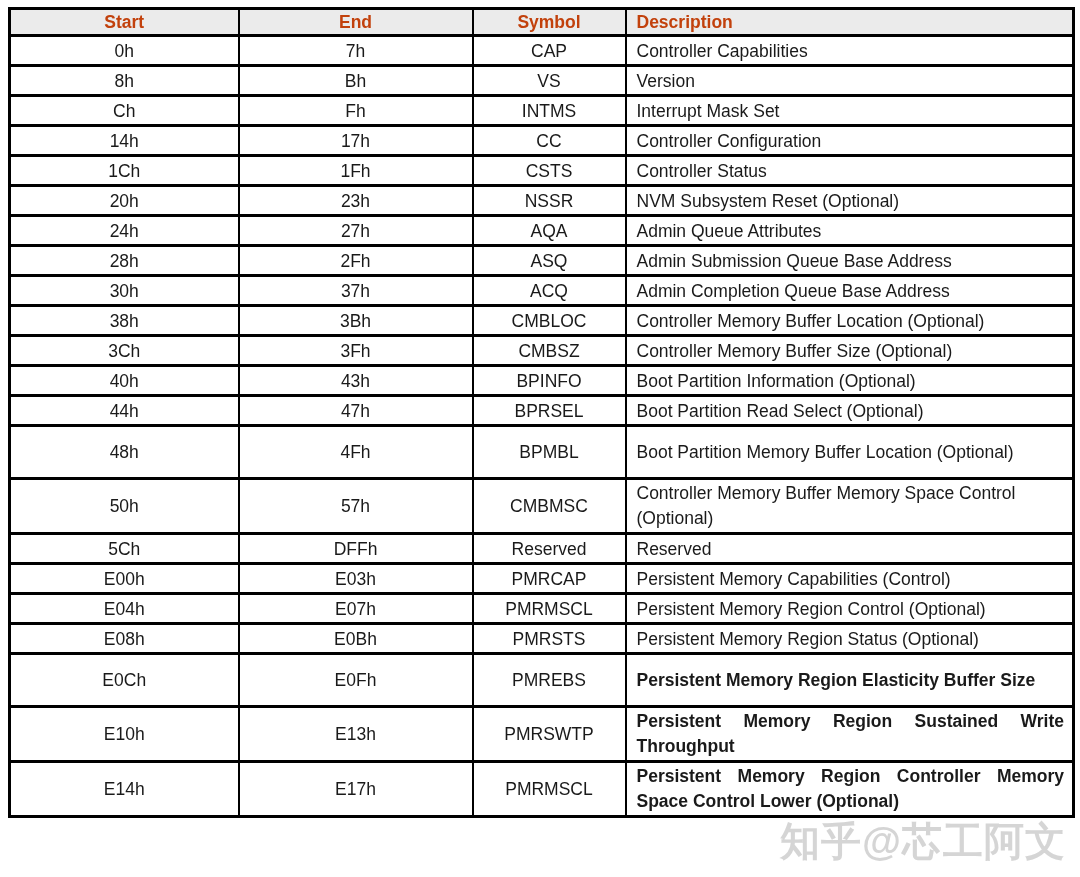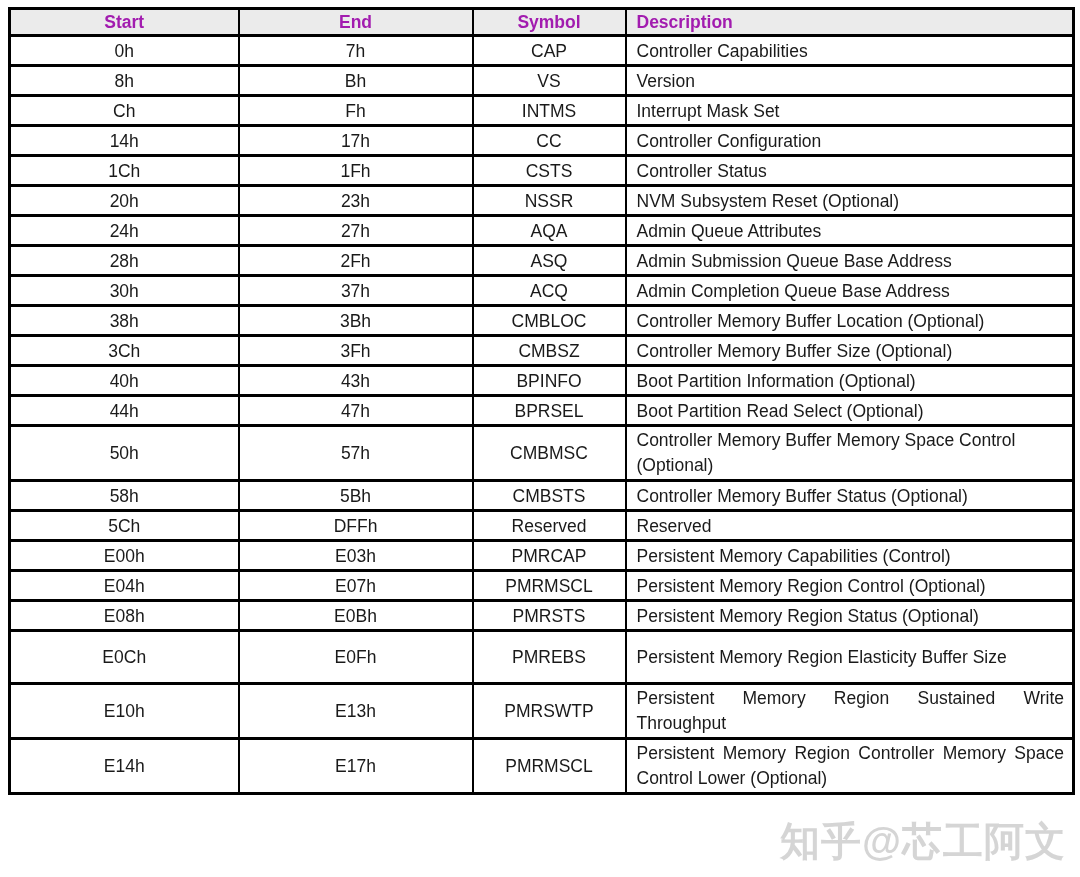--- a/index.html
+++ b/index.html
@@ -41,36 +41,37 @@
     line-height: 22px;
     overflow: hidden;
   }
   table.reg-table th:first-child,
   table.reg-table td:first-child { border-left-width: 3px; }
   table.reg-table th:last-child,
   table.reg-table td:last-child { border-right-width: 3px; }
   table.reg-table th {
     background: #ebebeb;
     font-weight: bold;
-    color: #a21caf;
+    color: #c2410c;
     height: 22px;
   }
   table.reg-table th.desc,
   table.reg-table td.desc {
     text-align: left;
     padding-left: 10px;
     padding-right: 8px;
     margin-top: 8px;
   }
   table.reg-table tr.tall td {
     height: 48px;
     line-height: 25px;
   }
   table.reg-table td.desc.justify {
     text-align: justify;
+    font-weight: bold;
   }
   .watermark {
     position: absolute;
     left: 780px;
     top: 814px;
     font-size: 40px;
     font-weight: bold;
     letter-spacing: 1px;
     color: rgba(190, 190, 190, 0.65);
     text-shadow: 1px 1px 0 rgba(255,255,255,0.9), -1px -1px 0 rgba(255,255,255,0.6);
@@ -172,32 +173,32 @@
           <td>BPINFO</td>
           <td class="desc">Boot Partition Information (Optional)</td>
         </tr>
         <tr>
           <td>44h</td>
           <td>47h</td>
           <td>BPRSEL</td>
           <td class="desc">Boot Partition Read Select (Optional)</td>
         </tr>
         <tr class="tall">
+          <td>48h</td>
+          <td>4Fh</td>
+          <td>BPMBL</td>
+          <td class="desc">Boot Partition Memory Buffer Location (Optional)</td>
+        </tr>
+        <tr class="tall">
           <td>50h</td>
           <td>57h</td>
           <td>CMBMSC</td>
           <td class="desc">Controller Memory Buffer Memory Space Control (Optional)</td>
         </tr>
         <tr>
-          <td>58h</td>
-          <td>5Bh</td>
-          <td>CMBSTS</td>
-          <td class="desc">Controller Memory Buffer Status (Optional)</td>
-        </tr>
-        <tr>
           <td>5Ch</td>
           <td>DFFh</td>
           <td>Reserved</td>
           <td class="desc">Reserved</td>
         </tr>
         <tr>
           <td>E00h</td>
           <td>E03h</td>
           <td>PMRCAP</td>
           <td class="desc">Persistent Memory Capabilities (Control)</td>

